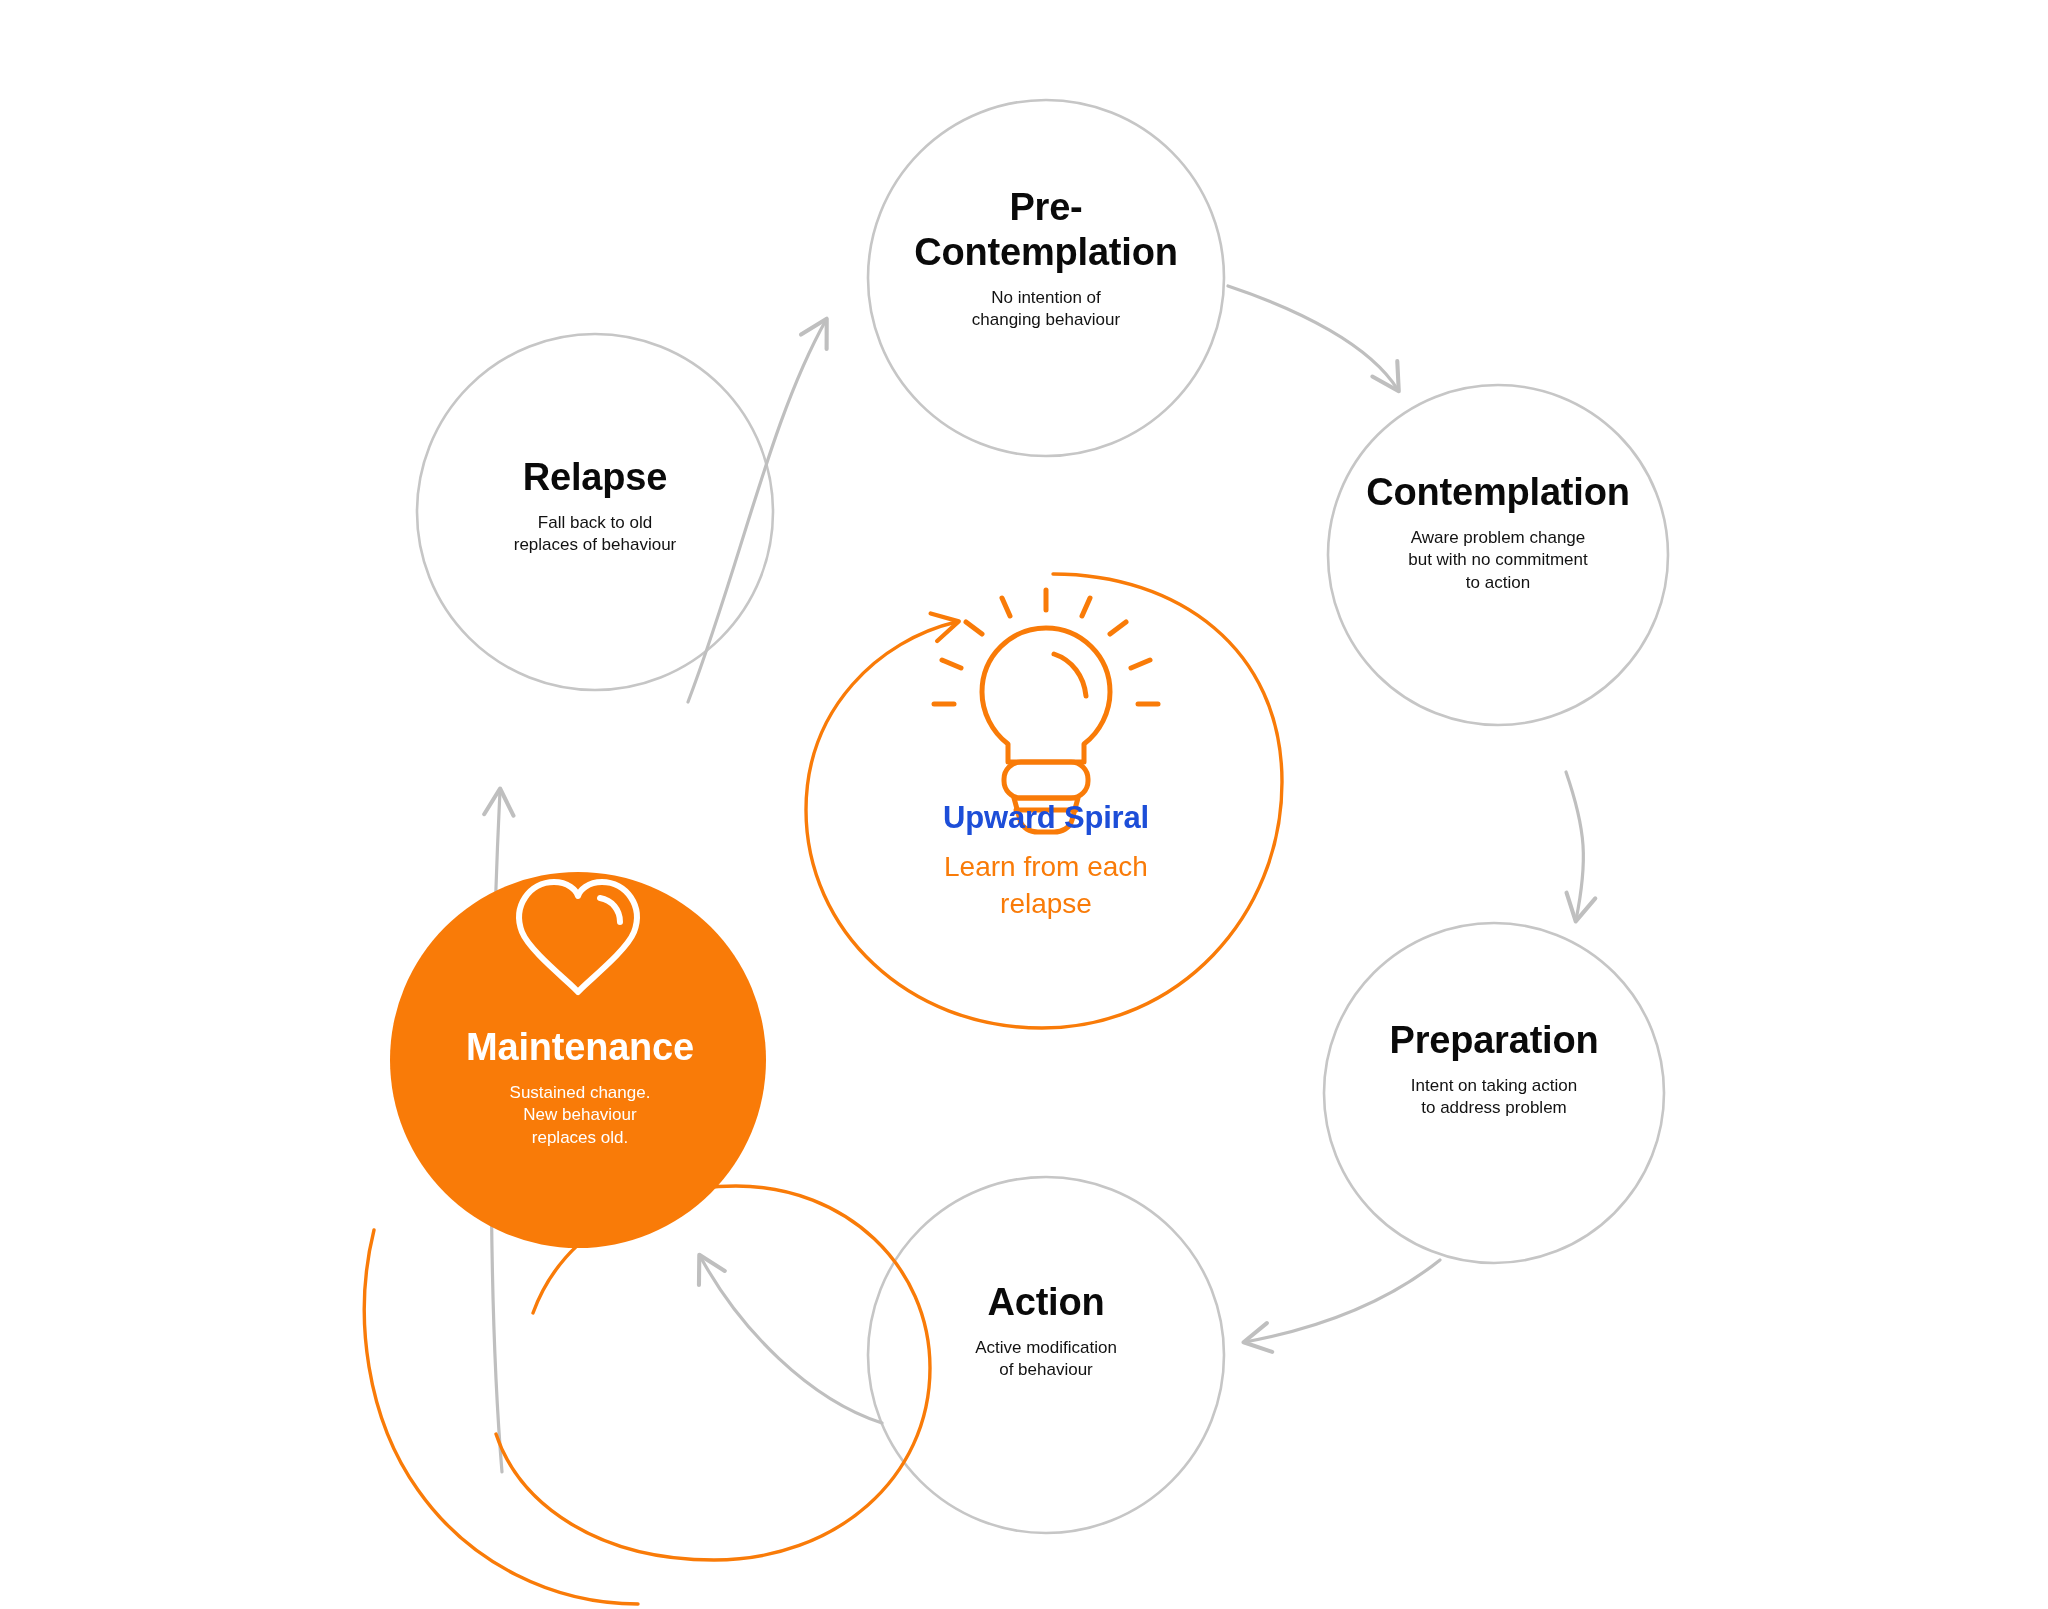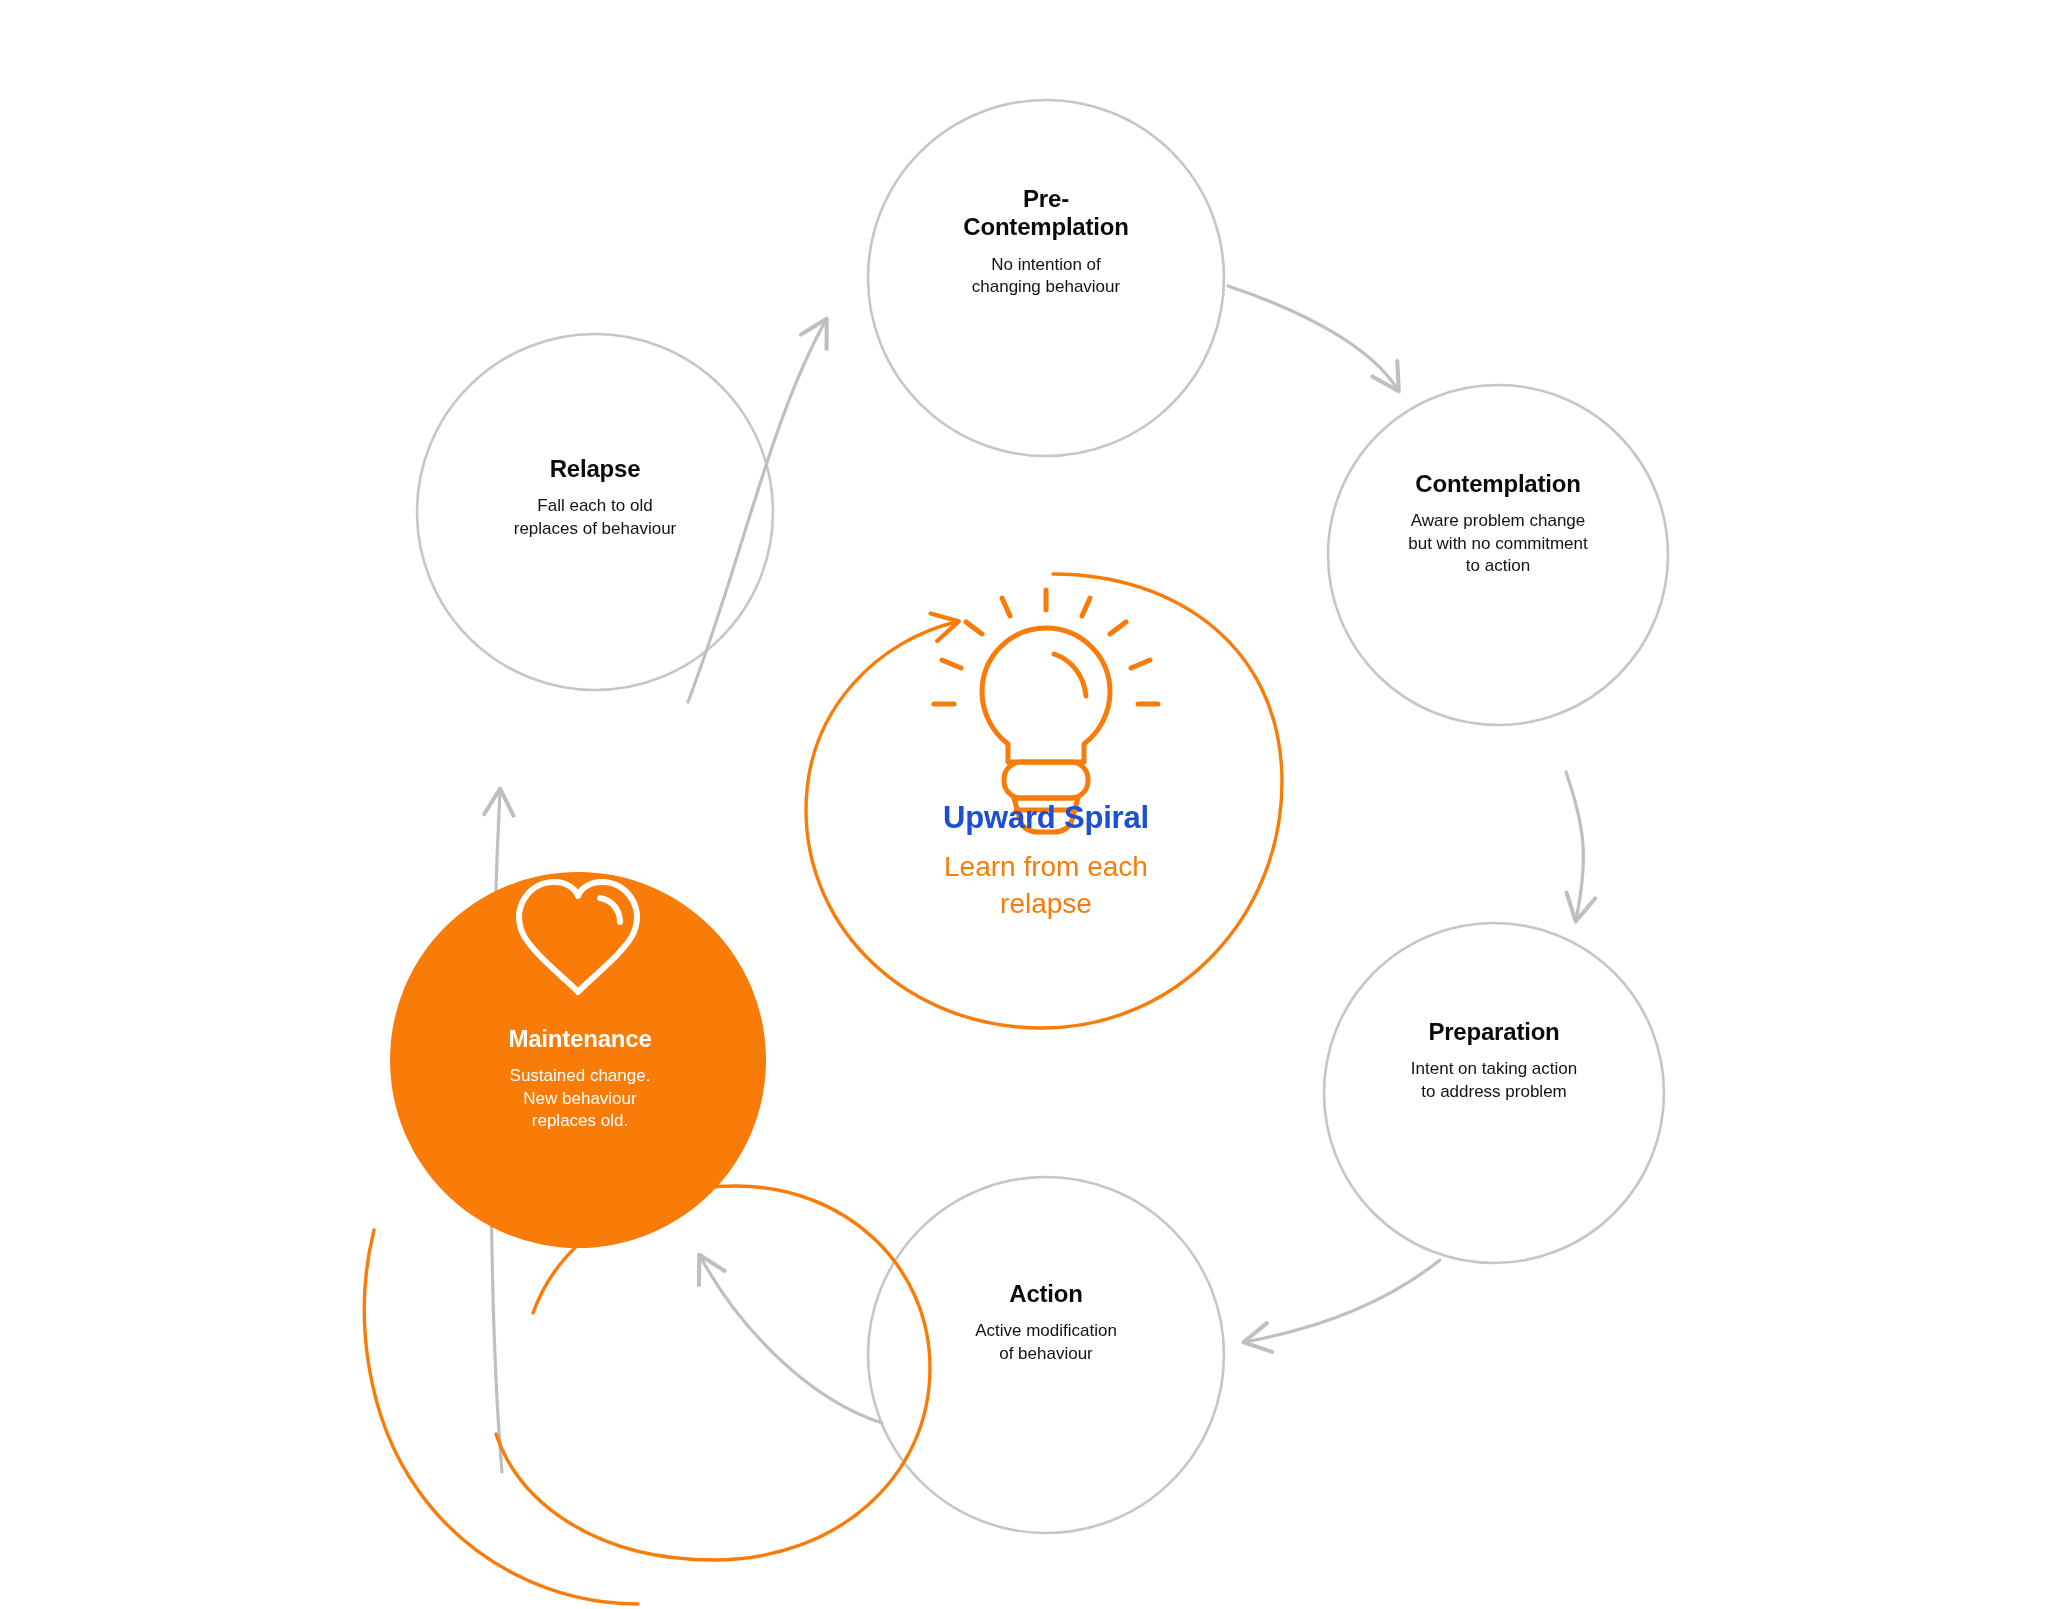--- a/index.html
+++ b/index.html
@@ -28,21 +28,21 @@
     height: 1609px;
   }
   .node-label {
     position: absolute;
     text-align: center;
     pointer-events: none;
     box-sizing: border-box;
   }
   .node-title {
     font-weight: bold;
-    font-size: 24px;
+    font-size: 38px;
     line-height: 1.18;
     letter-spacing: -0.2px;
     color: #0a0a0a;
     margin: 0 0 12px 0;
   }
   .node-desc {
     font-size: 17px;
     line-height: 1.32;
     color: #121212;
     margin: 0;
@@ -172,21 +172,21 @@
     <p class="node-desc"><span>Active modification</span><br><span>of behaviour</span></p>
   </div>
 
   <div class="node-label node-maintenance" style="left:410px; top:1025px; width:340px;">
     <p class="node-title">Maintenance</p>
     <p class="node-desc"><span>Sustained change.</span><br><span>New behaviour</span><br><span>replaces old.</span></p>
   </div>
 
   <div class="node-label node-relapse" style="left:425px; top:455px; width:340px;">
     <p class="node-title">Relapse</p>
-    <p class="node-desc"><span>Fall each to old</span><br><span>replaces of behaviour</span></p>
+    <p class="node-desc"><span>Fall back to old</span><br><span>replaces of behaviour</span></p>
   </div>
 
   <div class="node-label node-center" style="left:876px; top:800px; width:340px;">
     <p class="node-title">Upward Spiral</p>
     <p class="node-desc"><span>Learn from each</span><br><span>relapse</span></p>
   </div>
 
 </div>
 
 </body></html>

